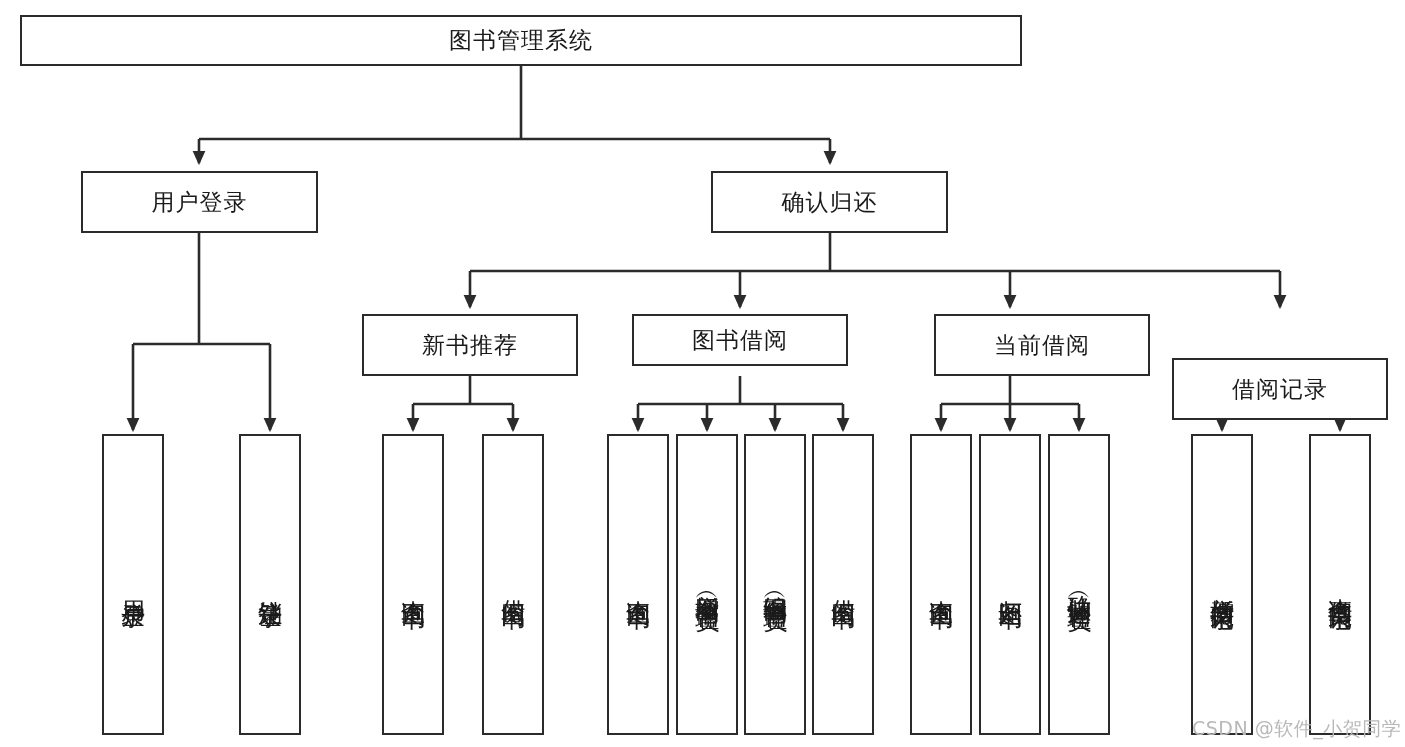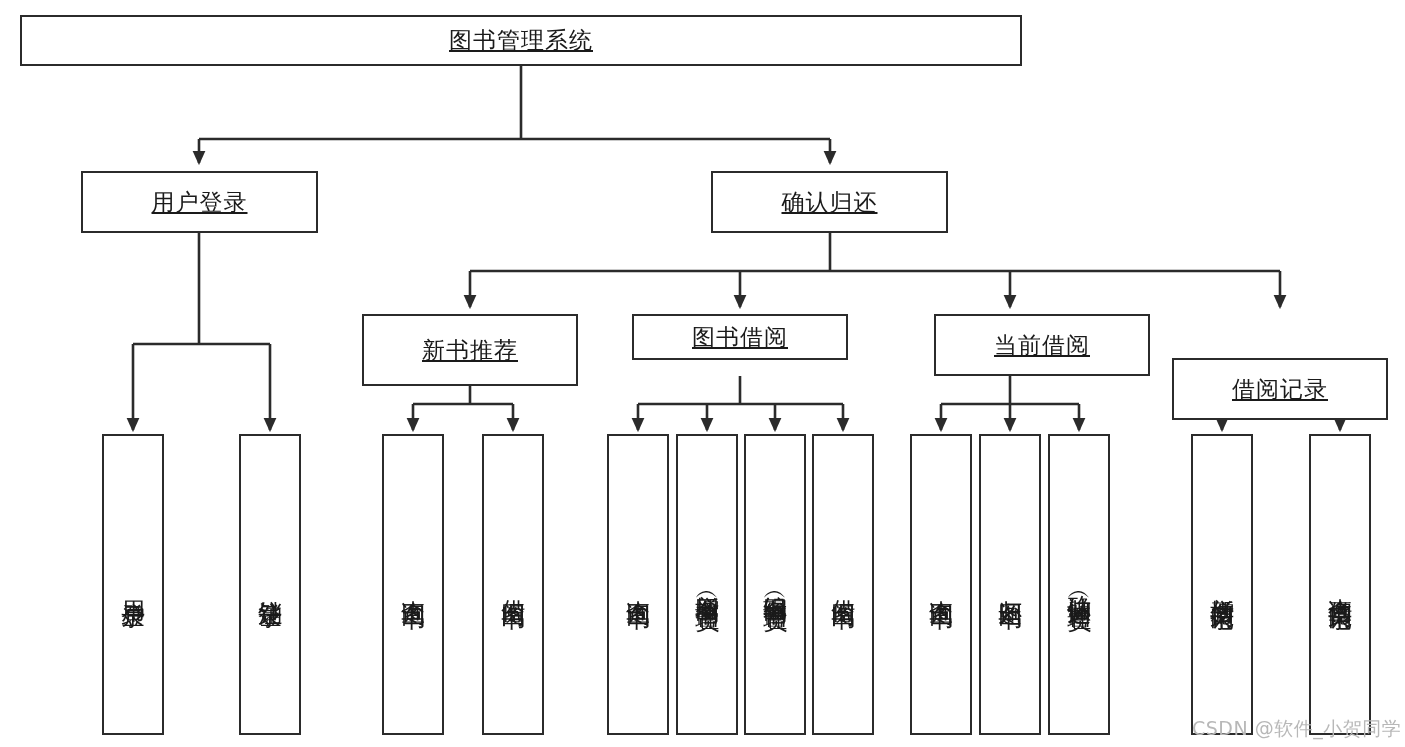--- a/index.html
+++ b/index.html
@@ -31,21 +31,20 @@
     border: 2.5px solid #2b2b2b;
     background: #ffffff;
     display: flex;
     align-items: center;
     justify-content: center;
     color: #1a1a1a;
   }
   .node.horiz {
     font-size: 23px;
     letter-spacing: 1px;
-    text-decoration: underline;
   }
   .node.vert {
     align-items: center;
     justify-content: center;
   }
   .vert .vtext {
     writing-mode: vertical-rl;
     text-orientation: upright;
     font-size: 24px;
     line-height: 1.18;
@@ -121,24 +120,24 @@
     <span>图书管理系统</span>
   </div>
 
   <div class="node horiz" style="left:81px; top:171px; width:237px; height:62px;">
     <span>用户登录</span>
   </div>
   <div class="node horiz" style="left:711px; top:171px; width:237px; height:62px;">
     <span>确认归还</span>
   </div>
 
-  <div class="node horiz" style="left:362px; top:314px; width:216px; height:72px;">
+  <div class="node horiz" style="left:362px; top:314px; width:216px; height:62px;">
     <span>新书推荐</span>
   </div>
-  <div class="node horiz" style="left:632px; top:314px; width:216px; height:46px;">
+  <div class="node horiz" style="left:632px; top:314px; width:216px; height:52px;">
     <span>图书借阅</span>
   </div>
   <div class="node horiz" style="left:902px; top:314px; width:216px; height:62px;margin-left:32px;">
     <span>当前借阅</span>
   </div>
   <div class="node horiz" style="left:1172px; top:314px; width:216px; height:62px;margin-top:44px;">
     <span>借阅记录</span>
   </div>
 
   <div class="node vert" style="left:102px; top:434px; width:62px; height:301px;">

